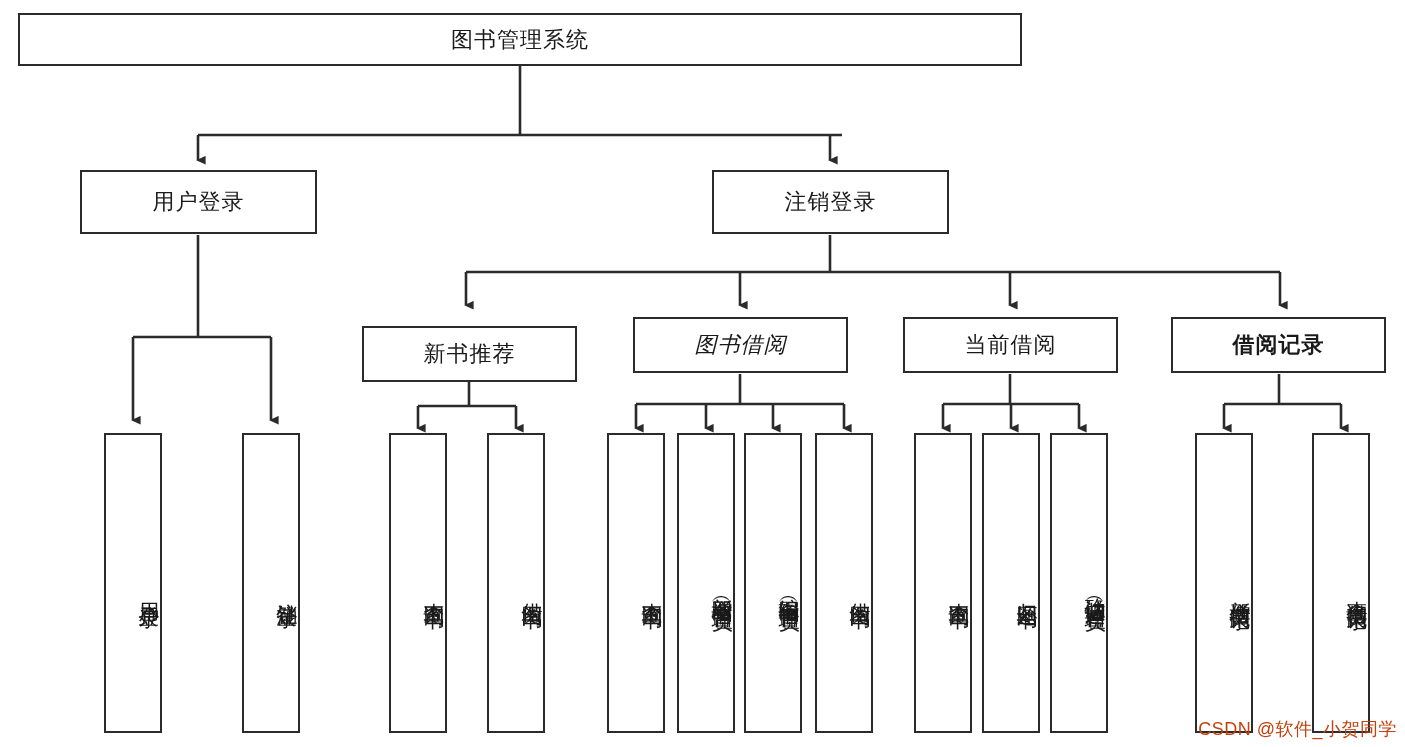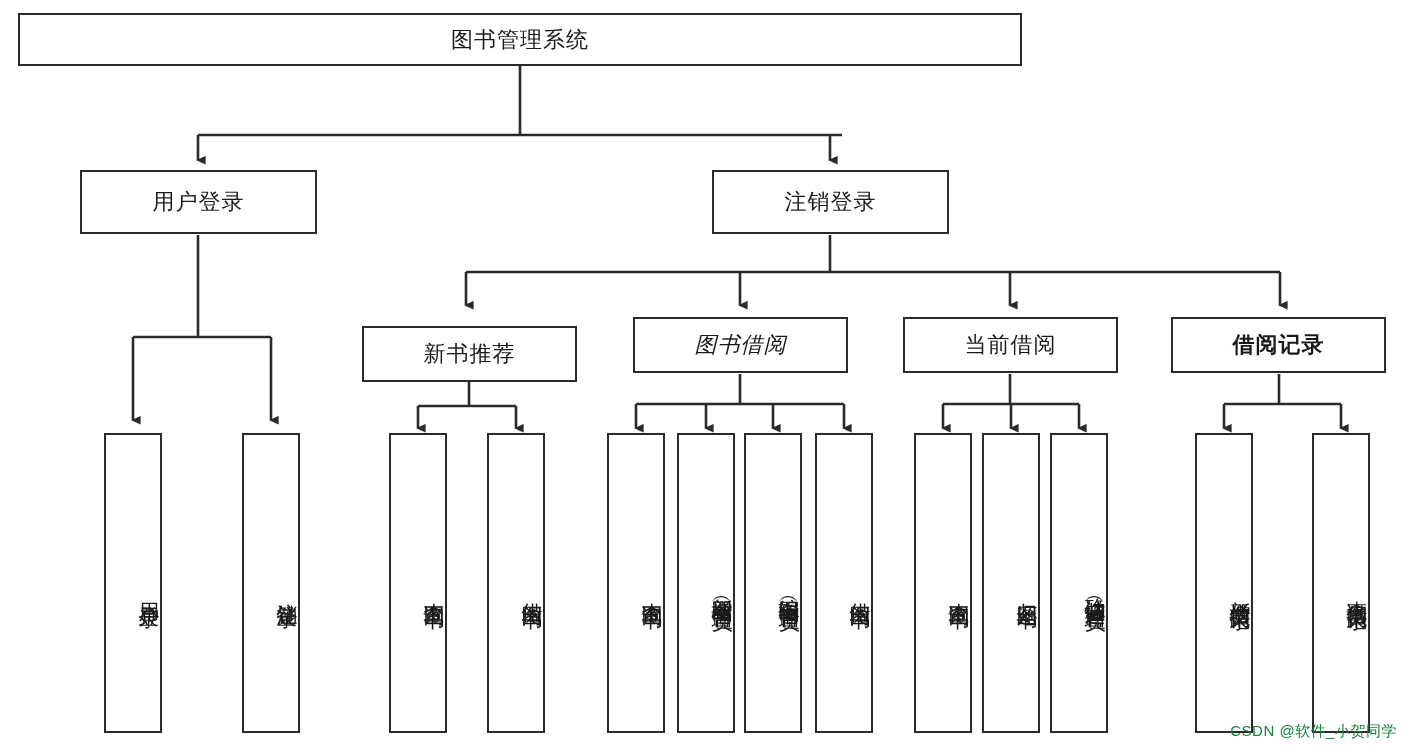--- a/index.html
+++ b/index.html
@@ -49,22 +49,22 @@
     align-items: flex-start;
     justify-content: center;
   }
   .node.root {
     font-size: 22px;
   }
   .watermark {
     position: absolute;
     right: 8px;
     bottom: 6px;
-    font-size: 15px;
-    color: #15803d;
+    font-size: 18px;
+    color: #c2410c;
     letter-spacing: 0.5px;
     white-space: nowrap;
   }
 </style>
 </head>
 <body>
 
 <div id="canvas">
 
   <svg id="wires" viewBox="0 0 1405 747" xmlns="http://www.w3.org/2000/svg">

